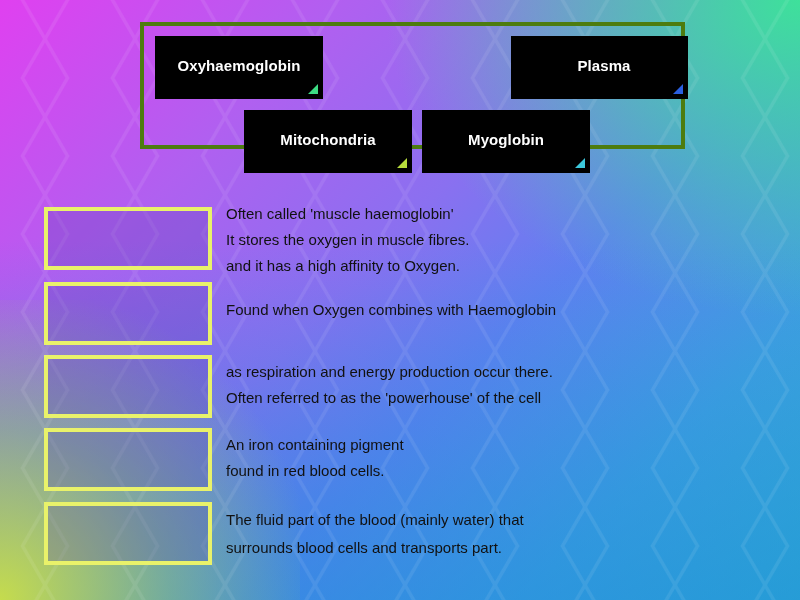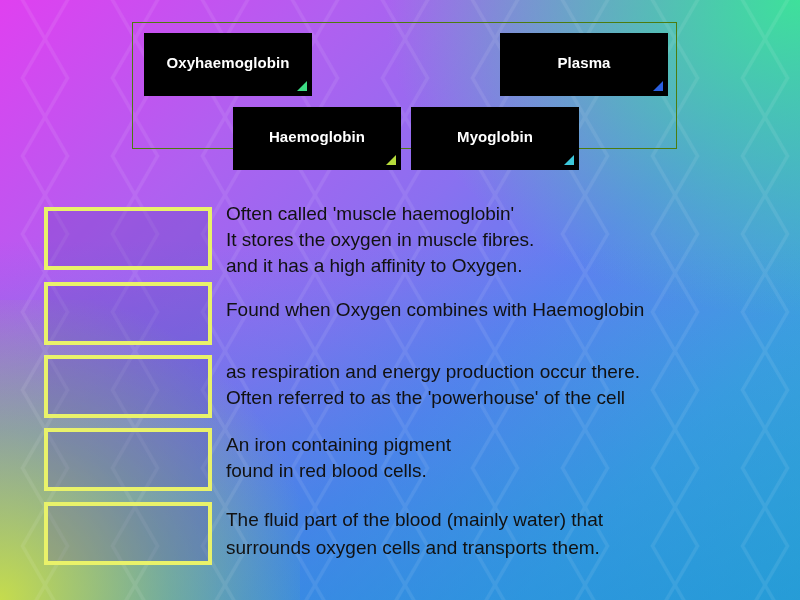--- a/index.html
+++ b/index.html
@@ -11,51 +11,51 @@
   }
   .bg-green{position:absolute;right:0;top:0;width:420px;height:320px;
     background:radial-gradient(ellipse at 100% 0%, rgba(60,230,150,0.95) 0%, rgba(60,230,150,0.5) 35%, rgba(60,230,150,0) 70%);}
   .bg-yellow{position:absolute;left:0;bottom:0;width:300px;height:300px;
     background:radial-gradient(ellipse at 0% 100%, rgba(210,230,60,0.9) 0%, rgba(160,210,90,0.5) 40%, rgba(160,210,90,0) 75%);}
   .pattern{position:absolute;inset:0;opacity:0.08;
     background-image:
       linear-gradient(60deg, transparent 48%, #fff 49%, #fff 51%, transparent 52%),
       linear-gradient(-60deg, transparent 48%, #fff 49%, #fff 51%, transparent 52%);
     background-size:90px 78px;}
-  .bank{position:absolute;left:132px;top:22px;width:545px;height:127px;
-    border:1px solid #4d7c0f;box-sizing:border-box;}
+  .bank{position:absolute;left:140px;top:22px;width:545px;height:127px;
+    border:4px solid #4d7c0f;box-sizing:border-box;}
   .tile{position:absolute;width:168px;height:63px;background:#000;color:#fff;
     display:flex;align-items:center;justify-content:center;
     font-size:15px;font-weight:bold;letter-spacing:0.1px;cursor:grab;}
   .tile .txt{margin-top:-4px;}
   .corner{position:absolute;right:5px;bottom:5px;width:0;height:0;
     border-left:10px solid transparent;}
   .row{position:absolute;left:44px;width:720px;}
   .slot{position:absolute;left:0;top:0;width:168px;height:63px;box-sizing:border-box;
     border:4px solid #e9f26a;background:rgba(80,60,170,0.25);}
-  .desc{position:absolute;left:182px;color:#111;font-size:19px;line-height:26px;white-space:nowrap;}
+  .desc{position:absolute;left:182px;color:#111;font-size:15px;line-height:26px;white-space:nowrap;}
 </style>
 </head>
 <body>
 
 <div class="bg-green"></div>
 <div class="bg-yellow"></div>
 <div class="pattern"></div>
 
 <div class="bank">
   <div class="tile" style="left:11px;top:10px;">
     <span class="txt">Oxyhaemoglobin</span>
     <span class="corner" style="border-bottom:10px solid #3ddc84;"></span>
   </div>
-  <div class="tile" style="left:367px;top:10px;">
+  <div class="tile" style="left:367px;top:10px;padding-left:9px;">
     <span class="txt">Plasma</span>
     <span class="corner" style="border-bottom:10px solid #2a5fe0;"></span>
   </div>
   <div class="tile" style="left:100px;top:84px;">
-    <span class="txt">Haemoglobin</span>
+    <span class="txt">Mitochondria</span>
     <span class="corner" style="border-bottom:10px solid #b6dc3c;"></span>
   </div>
   <div class="tile" style="left:278px;top:84px;">
     <span class="txt">Myoglobin</span>
     <span class="corner" style="border-bottom:10px solid #3cc8dc;"></span>
   </div>
 </div>
 
 <div class="row" style="top:207px;">
   <div class="slot"></div>
@@ -86,15 +86,15 @@
   <div class="desc" style="top:4px;">
     <div>An iron containing pigment</div>
     <div>found in red blood cells.</div>
   </div>
 </div>
 
 <div class="row" style="top:502px;">
   <div class="slot"></div>
   <div class="desc" style="top:4px;line-height:28px;">
     <div>The fluid part of the blood (mainly water) that</div>
-    <div>surrounds oxygen cells and transports them.</div>
+    <div>surrounds blood cells and transports part.</div>
   </div>
 </div>
 
 </body></html>

